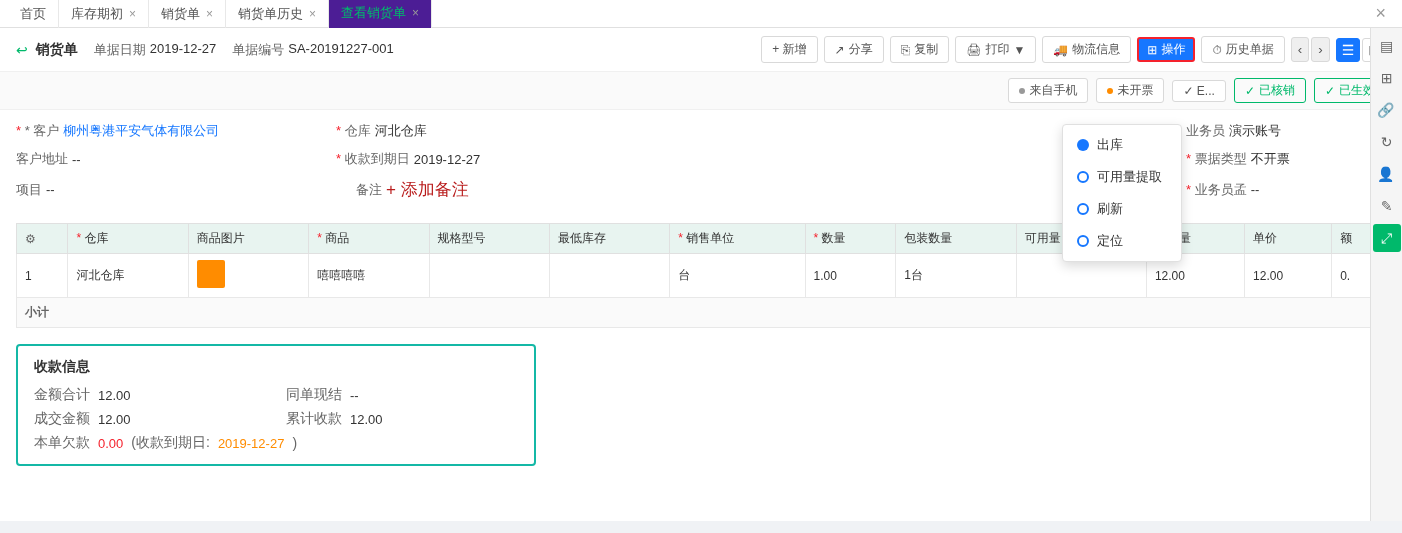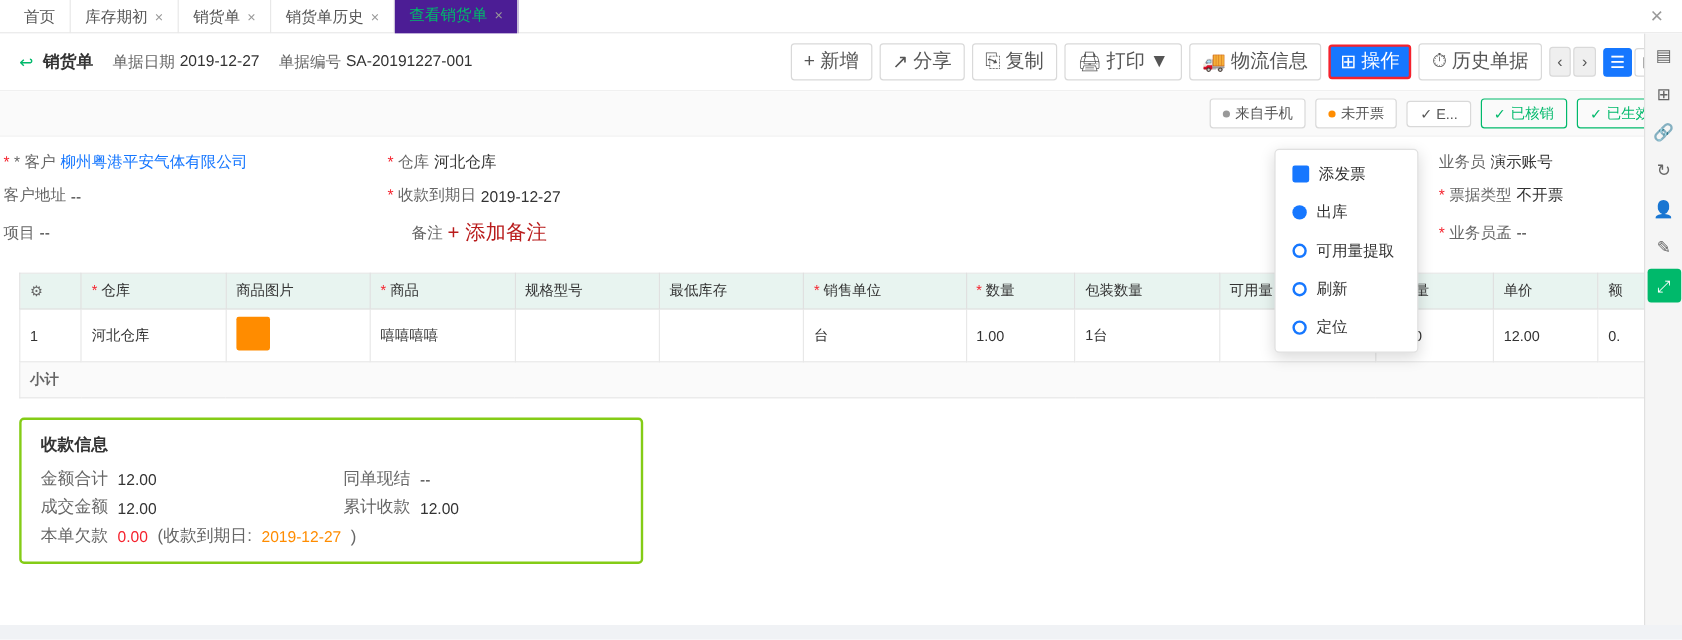--- a/index.html
+++ b/index.html
@@ -36,21 +36,21 @@
     .doc-title-icon { color: #00b96b; font-size: 14px; }
     .doc-title-text { font-size: 14px; font-weight: bold; color: #333; }
     .doc-meta { display: flex; align-items: center; gap: 16px; margin-left: 16px; font-size: 13px; }
     .doc-meta-item { display: flex; gap: 4px; }
     .doc-meta-label { color: #666; }
     .doc-meta-value { color: #333; }
     .toolbar { margin-left: auto; display: flex; align-items: center; gap: 6px; }
     .toolbar-btn {
       display: flex; align-items: center; gap: 4px;
       padding: 4px 10px; border: 1px solid #d9d9d9; border-radius: 3px;
-      background: #fff; cursor: pointer; font-size: 16px; color: #555;
+      background: #fff; cursor: pointer; font-size: 12px; color: #555;
       white-space: nowrap;
     }
     .toolbar-btn.active-op { background: #1677ff; border-color: #1677ff; color: #fff; }
     .nav-arrows { display: flex; gap: 2px; }
     .nav-arrow { padding: 4px 6px; border: 1px solid #d9d9d9; border-radius: 3px; cursor: pointer; color: #555; }
 
     
     .sub-toolbar {
       display: flex; align-items: center; padding: 6px 16px;
       background: #fafafa; border-bottom: 1px solid #f0f0f0; gap: 8px;
@@ -59,21 +59,21 @@
       display: flex; align-items: center; gap: 4px;
       padding: 3px 10px; border: 1px solid #d9d9d9; border-radius: 3px;
       background: #fff; cursor: pointer; font-size: 12px; color: #555;
     }
     .badge-dot { width: 6px; height: 6px; border-radius: 50%; display: inline-block; }
     .badge-gray { background: #999; }
     .badge-orange { background: #ff8c00; }
     .status-done { display: flex; align-items: center; gap: 4px; padding: 3px 10px; border: 1px solid #00b96b; border-radius: 3px; color: #00b96b; font-size: 12px; }
 
     
-    .form-area { padding: 12px 3px; background: #fff; }
+    .form-area { padding: 12px 16px; background: #fff; }
     .form-row { display: flex; align-items: center; margin-bottom: 10px; gap: 20px; }
     .form-field { display: flex; align-items: center; gap: 4px; min-width: 200px; }
     .form-field.wide { min-width: 300px; }
     .form-label { color: #666; font-size: 13px; white-space: nowrap; }
     .form-value { color: #333; font-size: 13px; }
     .form-link { color: #1677ff; text-decoration: none; }
     .add-note { color: #b91c1c; cursor: pointer; font-size: 17px; }
 
     
     .table-wrapper { padding: 0 16px 8px; background: #fff; overflow-x: auto; }
@@ -85,21 +85,21 @@
     }
     tbody tr { background: #fff; }
     tbody td { padding: 6px 8px; border: 1px solid #e8e8e8; color: #333; white-space: nowrap; }
     .subtotal-row td { background: #fafafa; font-weight: bold; }
     .gear-icon { color: #666; cursor: pointer; }
     .product-img { width: 28px; height: 28px; background: #ff8c00; border-radius: 2px; display: inline-block; }
 
     
     .payment-section {
       margin: 8px 16px; padding: 12px 16px;
-      border: 2px solid #84cc16; border-radius: 4px;
+      border: 2px solid #14b8a6; border-radius: 4px;
       background: #fff; width: 520px;
     }
     .payment-title { font-size: 14px; font-weight: bold; margin-bottom: 10px; color: #333; }
     .payment-grid { display: grid; grid-template-columns: 1fr 1fr; gap: 6px 20px; }
     .payment-row { display: flex; align-items: center; gap: 8px; }
     .payment-label { color: #666; font-size: 14px; white-space: nowrap; }
     .payment-value { color: #333; font-size: 13px; }
     .payment-value.red { color: #f5222d; }
     .payment-value.orange { color: #ff8c00; }
 
@@ -372,24 +372,20 @@
         <span class="payment-value red">0.00</span>
         <span class="payment-label">(收款到期日:</span>
         <span class="payment-value orange">2019-12-27</span>
         <span class="payment-label">)</span>
       </div>
     </div>
   </div>
 
   <div class="dropdown-menu">
     <div class="dropdown-item">
-      <span class="menu-icon-square"></span>
-      <span>添发票</span>
-    </div>
-    <div class="dropdown-item">
       <span class="menu-icon-circle blue"></span>
       <span>出库</span>
     </div>
     <div class="dropdown-item">
       <span class="menu-icon-circle outline"></span>
       <span>可用量提取</span>
     </div>
     <div class="dropdown-item">
       <span class="menu-icon-circle outline"></span>
       <span>刷新</span>

